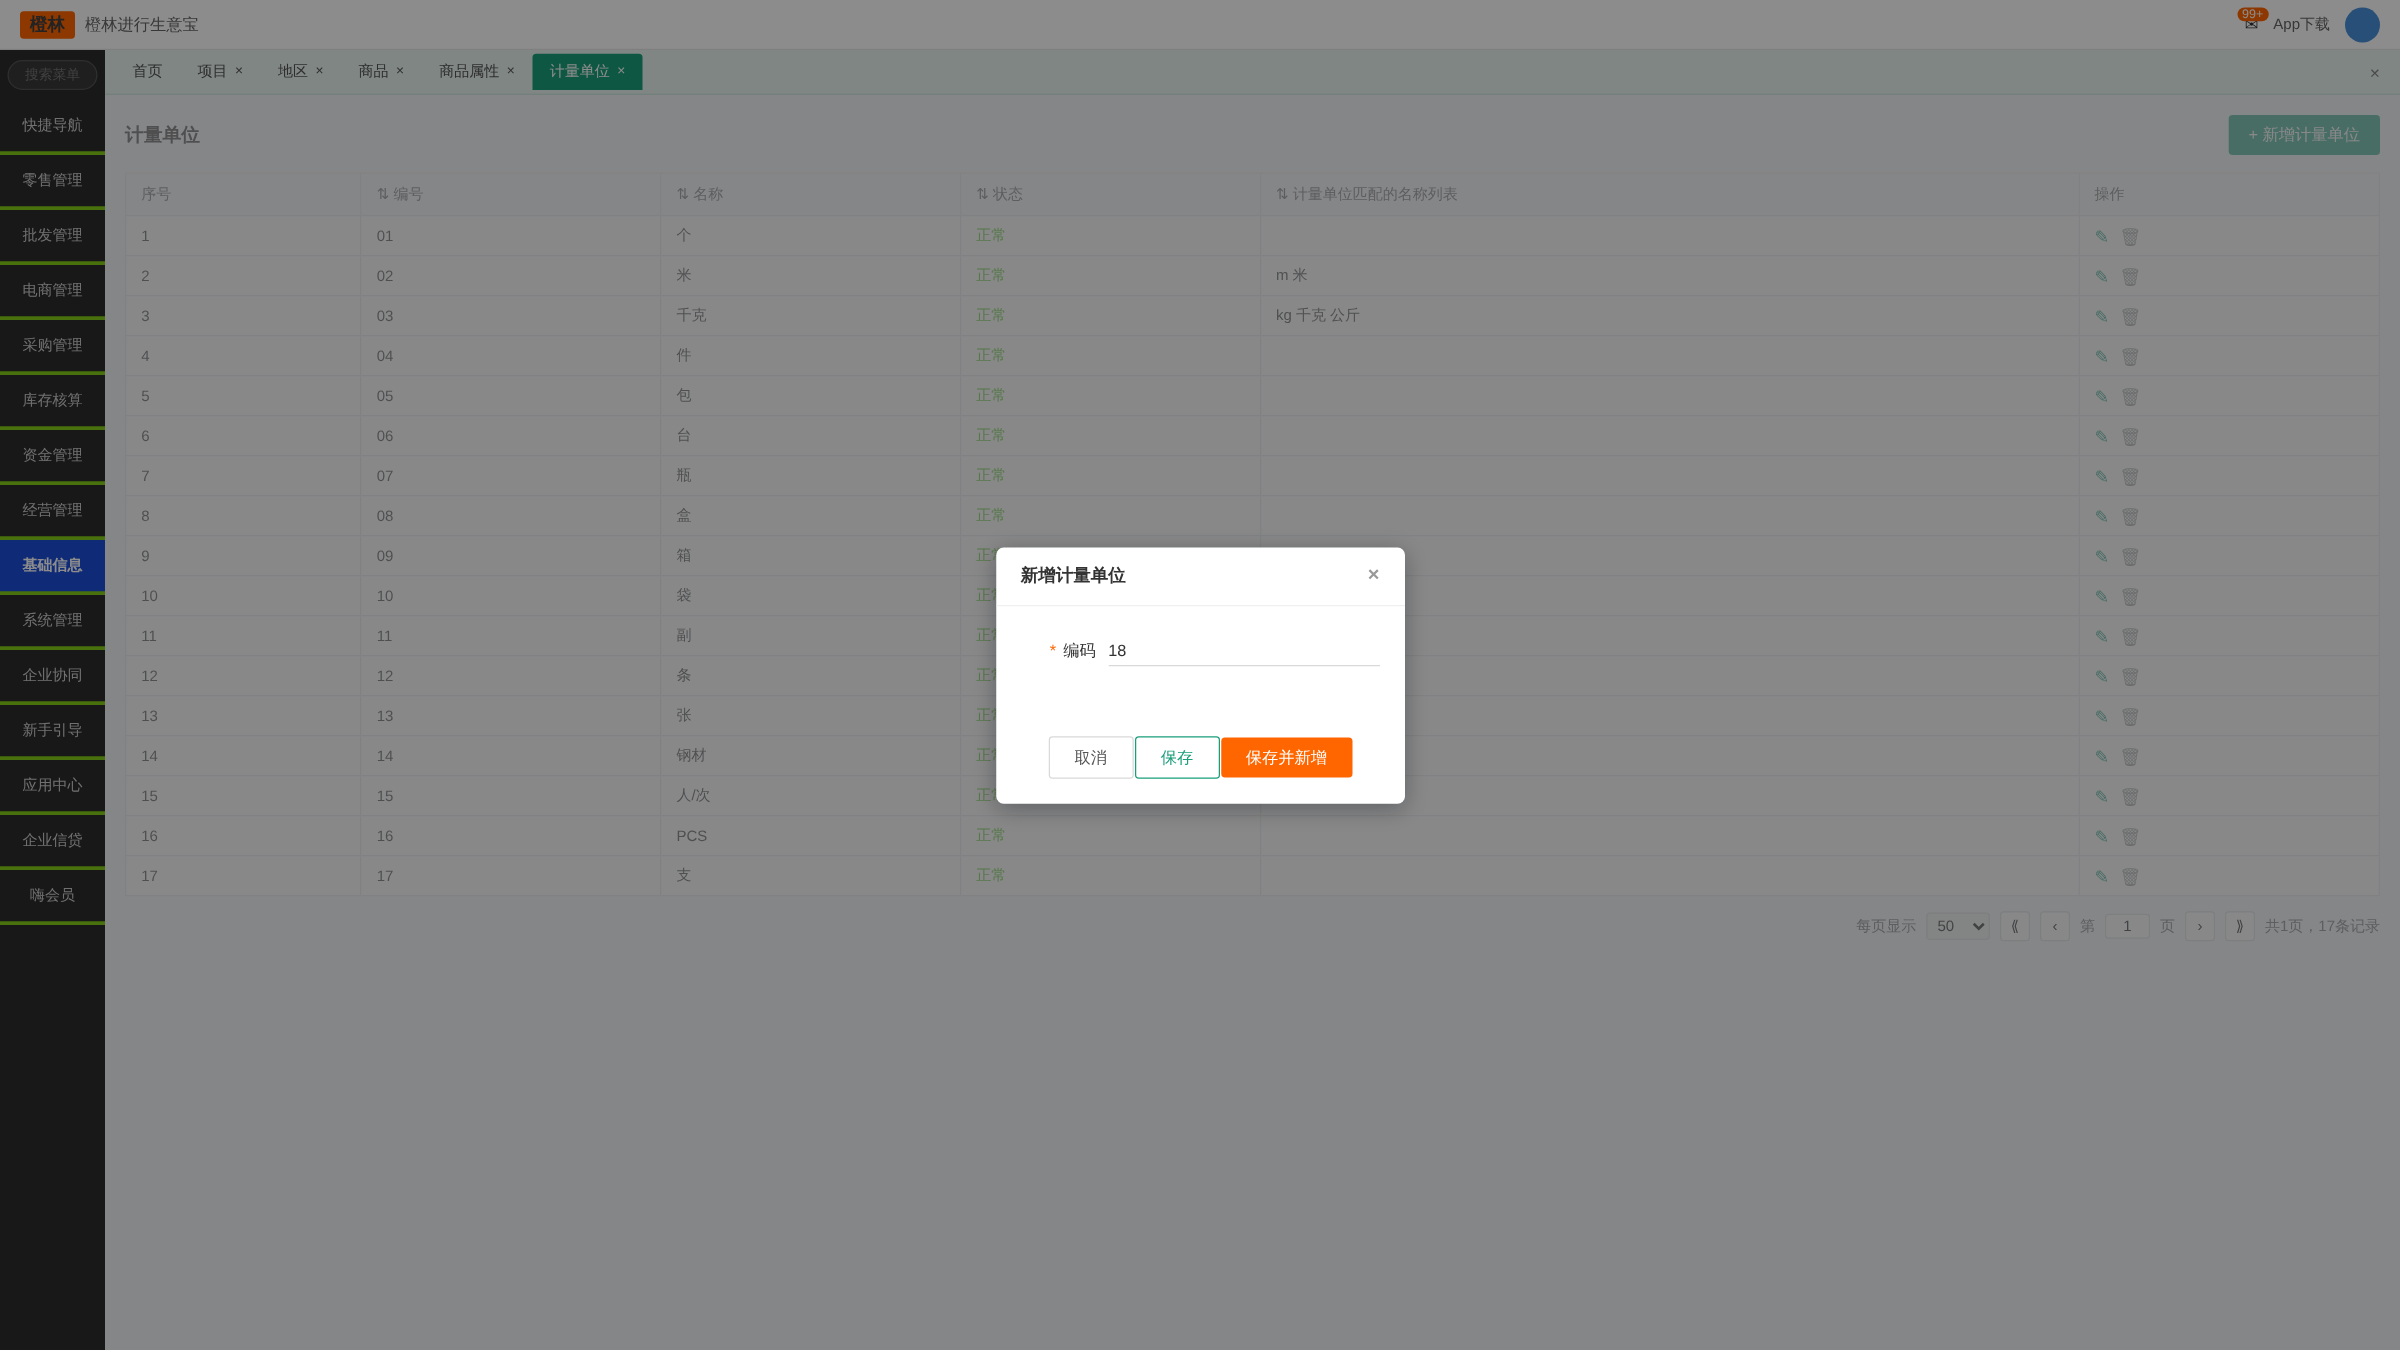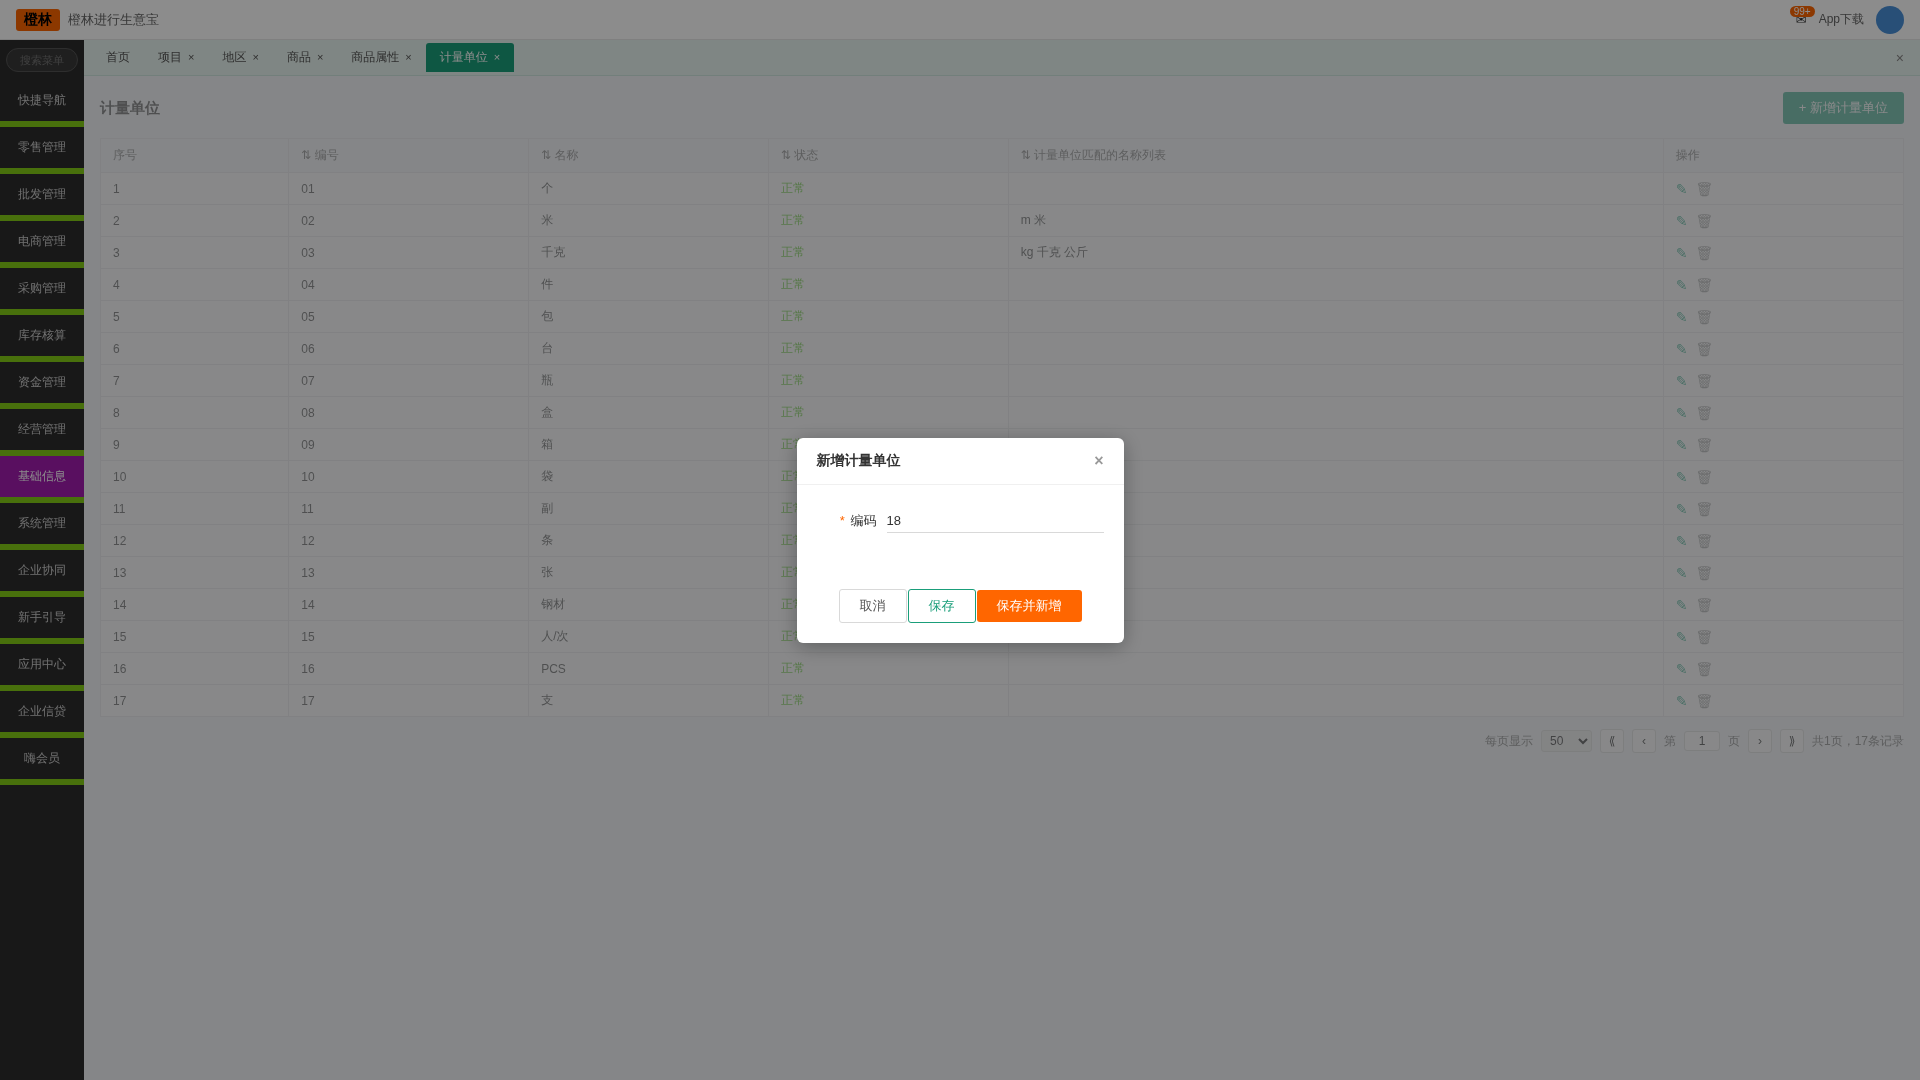--- a/index.html
+++ b/index.html
@@ -14,21 +14,21 @@
       align-items: center;
       justify-content: space-between;
       padding: 0 16px;
       position: fixed;
       top: 0; left: 0; right: 0;
       z-index: 100;
     }
     .top-bar-left { display: flex; align-items: center; gap: 8px; }
     .logo-box {
       background: #f60;
-      color: #000000;
+      color: #404040;
       font-weight: bold;
       padding: 2px 8px;
       border-radius: 3px;
       font-size: 14px;
     }
     .brand-name { font-size: 13px; color: #666; font-family: Liberation Serif, serif; }
     .top-bar-right { display: flex; align-items: center; gap: 12px; }
     .msg-badge { position: relative; cursor: pointer; }
     .badge-num {
       background: #f60;
@@ -53,23 +53,23 @@
       overflow-y: auto;
       display: flex;
       flex-direction: column;
     }
     .sidebar-item {
       padding: 12px 6px;
       text-align: center;
       color: #ccc;
       cursor: pointer;
       font-size: 12px;
-      border-bottom: 6px solid #84cc16;
-    }
-    .sidebar-item.active { background: #a21caf; color: #fff; }
+      border-bottom: 3px solid #84cc16;
+    }
+    .sidebar-item.active { background: #1d4ed8; color: #fff; font-weight: bold; }
     .sidebar-search { display: flex; flex-direction: column; align-items: center; padding: 8px 4px; }
     .sidebar-search input {
       width: 72px;
       height: 24px;
       border-radius: 12px;
       border: 1px solid #555;
       background: #3a3a3a;
       color: #ccc;
       font-size: 11px;
       padding: 0 8px;

